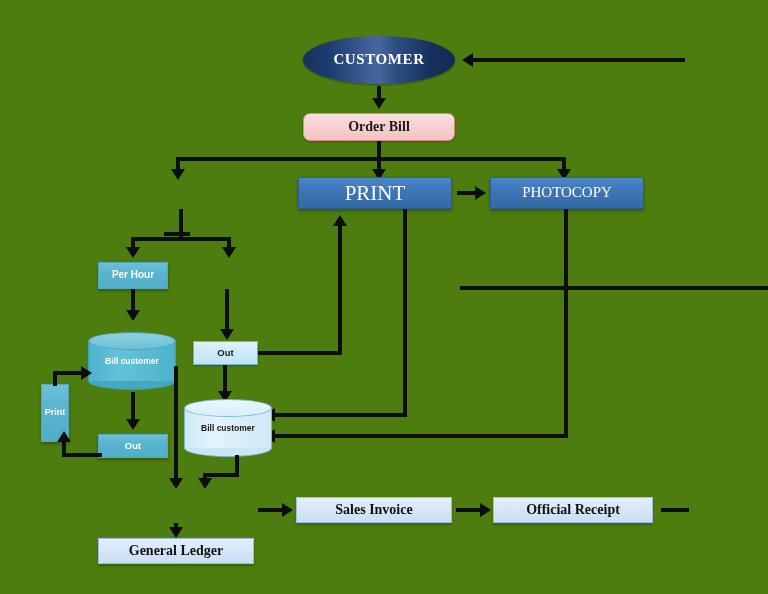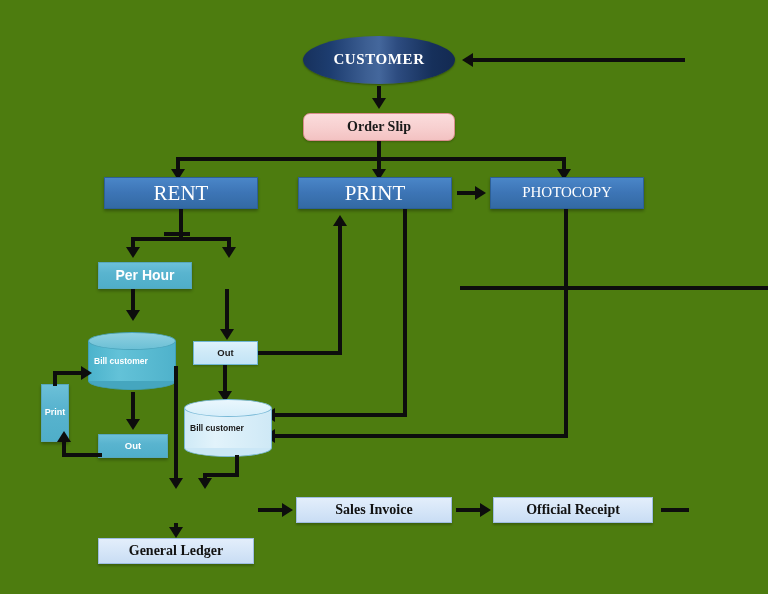--- a/index.html
+++ b/index.html
@@ -54,22 +54,22 @@
     border:1px solid #9ebde2;color:#111111;font-weight:bold;
     font-family:"Liberation Serif", serif;
     box-shadow:0 2px 2px rgba(0,0,0,.22);
   }
 
   
   .cyl{position:absolute;}
   .cyl .body{position:absolute;left:0;right:0;top:9px;bottom:9px;}
   .cyl .top{position:absolute;left:0;right:0;top:0;height:18px;border-radius:50%;}
   .cyl .bot{position:absolute;left:0;right:0;bottom:0;height:18px;border-radius:50%;}
-  .cyl .lbl{position:absolute;left:6px;right:0;top:50%;transform:translateY(-50%);
-            text-align:left;font-family:"Liberation Sans", sans-serif;font-weight:bold;}
+  .cyl .lbl{position:absolute;left:0;right:0;top:50%;transform:translateY(-50%);
+            text-align:center;font-family:"Liberation Sans", sans-serif;font-weight:bold;}
 
   .cyl-teal .body{background:linear-gradient(90deg,#4cb3cc 0%,#63c2d8 35%,#4fb2cb 100%);
                   border-left:1px solid #3f9fb8;border-right:1px solid #3f9fb8;}
   .cyl-teal .top{background:linear-gradient(180deg,#8fd0e0 0%,#6cc0d6 100%);border:1px solid #4aa3bb;box-sizing:border-box;}
   .cyl-teal .bot{background:#45a6bf;border:1px solid #3f9fb8;box-sizing:border-box;}
   .cyl-teal .lbl{color:#ffffff;}
 
   .cyl-pale .body{background:linear-gradient(90deg,#cfeaf7 0%,#e2f3fb 35%,#cfe9f6 100%);
                   border-left:1px solid #79b9d6;border-right:1px solid #79b9d6;}
   .cyl-pale .top{background:linear-gradient(180deg,#eaf7fd 0%,#d6eefa 100%);border:1px solid #79b9d6;box-sizing:border-box;}
@@ -95,35 +95,32 @@
     <span>CUSTOMER</span>
   </div>
 
   <div class="ln h" style="left:473px;top:58px;width:212px;"></div>
   <div class="arw arw-l" style="left:462px;top:53px;"></div>
 
   <div class="ln v" style="left:377px;top:86px;height:14px;"></div>
   <div class="arw arw-d" style="left:372px;top:98px;"></div>
 
   <div class="node pink" style="left:303px;top:113px;width:152px;height:28px;font-size:14px;">
-    <span>Order Slip</span>
+    <span>Order Bill</span>
   </div>
 
   <div class="ln v" style="left:377px;top:141px;height:18px;"></div>
   <div class="ln h" style="left:176px;top:157px;width:390px;"></div>
   <div class="ln v" style="left:176px;top:157px;height:14px;"></div>
   <div class="ln v" style="left:377px;top:157px;height:14px;"></div>
   <div class="ln v" style="left:562px;top:157px;height:14px;"></div>
   <div class="arw arw-d" style="left:171px;top:169px;"></div>
   <div class="arw arw-d" style="left:372px;top:169px;"></div>
   <div class="arw arw-d" style="left:557px;top:169px;"></div>
 
-  <div class="node blue" style="left:104px;top:177px;width:154px;height:32px;font-size:21px;">
-    <span>RENT</span>
-  </div>
 
   <div class="node blue" style="left:298px;top:177px;width:154px;height:32px;font-size:21px;">
     <span>PRINT</span>
   </div>
 
   <div class="node blue" style="left:490px;top:177px;width:154px;height:32px;font-size:15px;">
     <span>PHOTOCOPY</span>
   </div>
 
   <div class="ln h" style="left:457px;top:191px;width:18px;"></div>
@@ -131,21 +128,21 @@
 
   <div class="ln h" style="left:164px;top:232px;width:26px;"></div>
 
   <div class="ln v" style="left:179px;top:209px;height:28px;"></div>
   <div class="ln h" style="left:131px;top:237px;width:100px;"></div>
   <div class="ln v" style="left:131px;top:237px;height:12px;"></div>
   <div class="ln v" style="left:227px;top:237px;height:12px;"></div>
   <div class="arw arw-d" style="left:126px;top:247px;"></div>
   <div class="arw arw-d" style="left:222px;top:247px;"></div>
 
-  <div class="node teal" style="left:98px;top:262px;width:94px;height:27px;font-size:14px;">
+  <div class="node teal" style="left:98px;top:262px;width:70px;height:27px;font-size:10px;">
     <span>Per Hour</span>
   </div>
 
 
   <div class="ln v" style="left:131px;top:289px;height:23px;"></div>
   <div class="arw arw-d" style="left:126px;top:310px;"></div>
 
   <div class="ln v" style="left:225px;top:289px;height:42px;"></div>
   <div class="arw arw-d" style="left:220px;top:329px;"></div>
 

